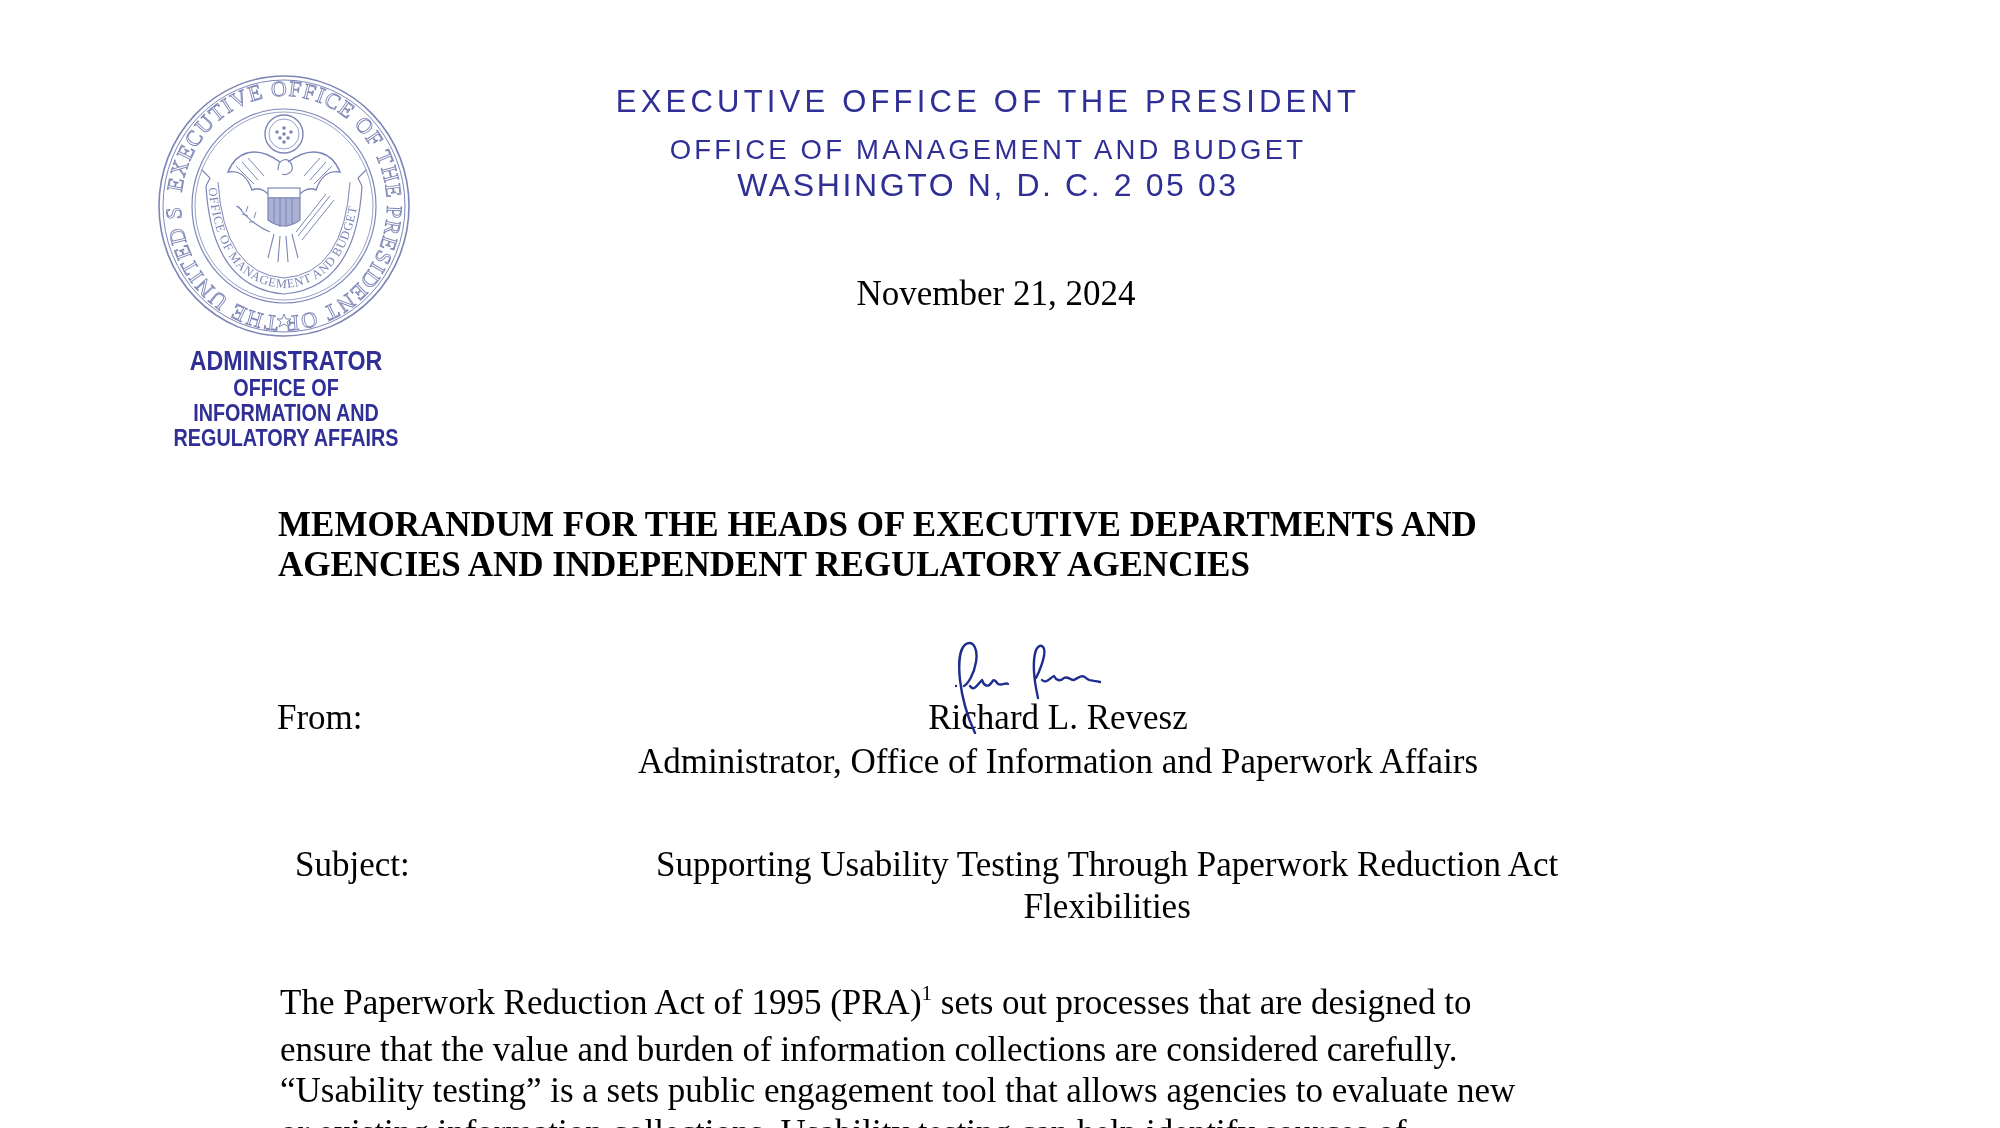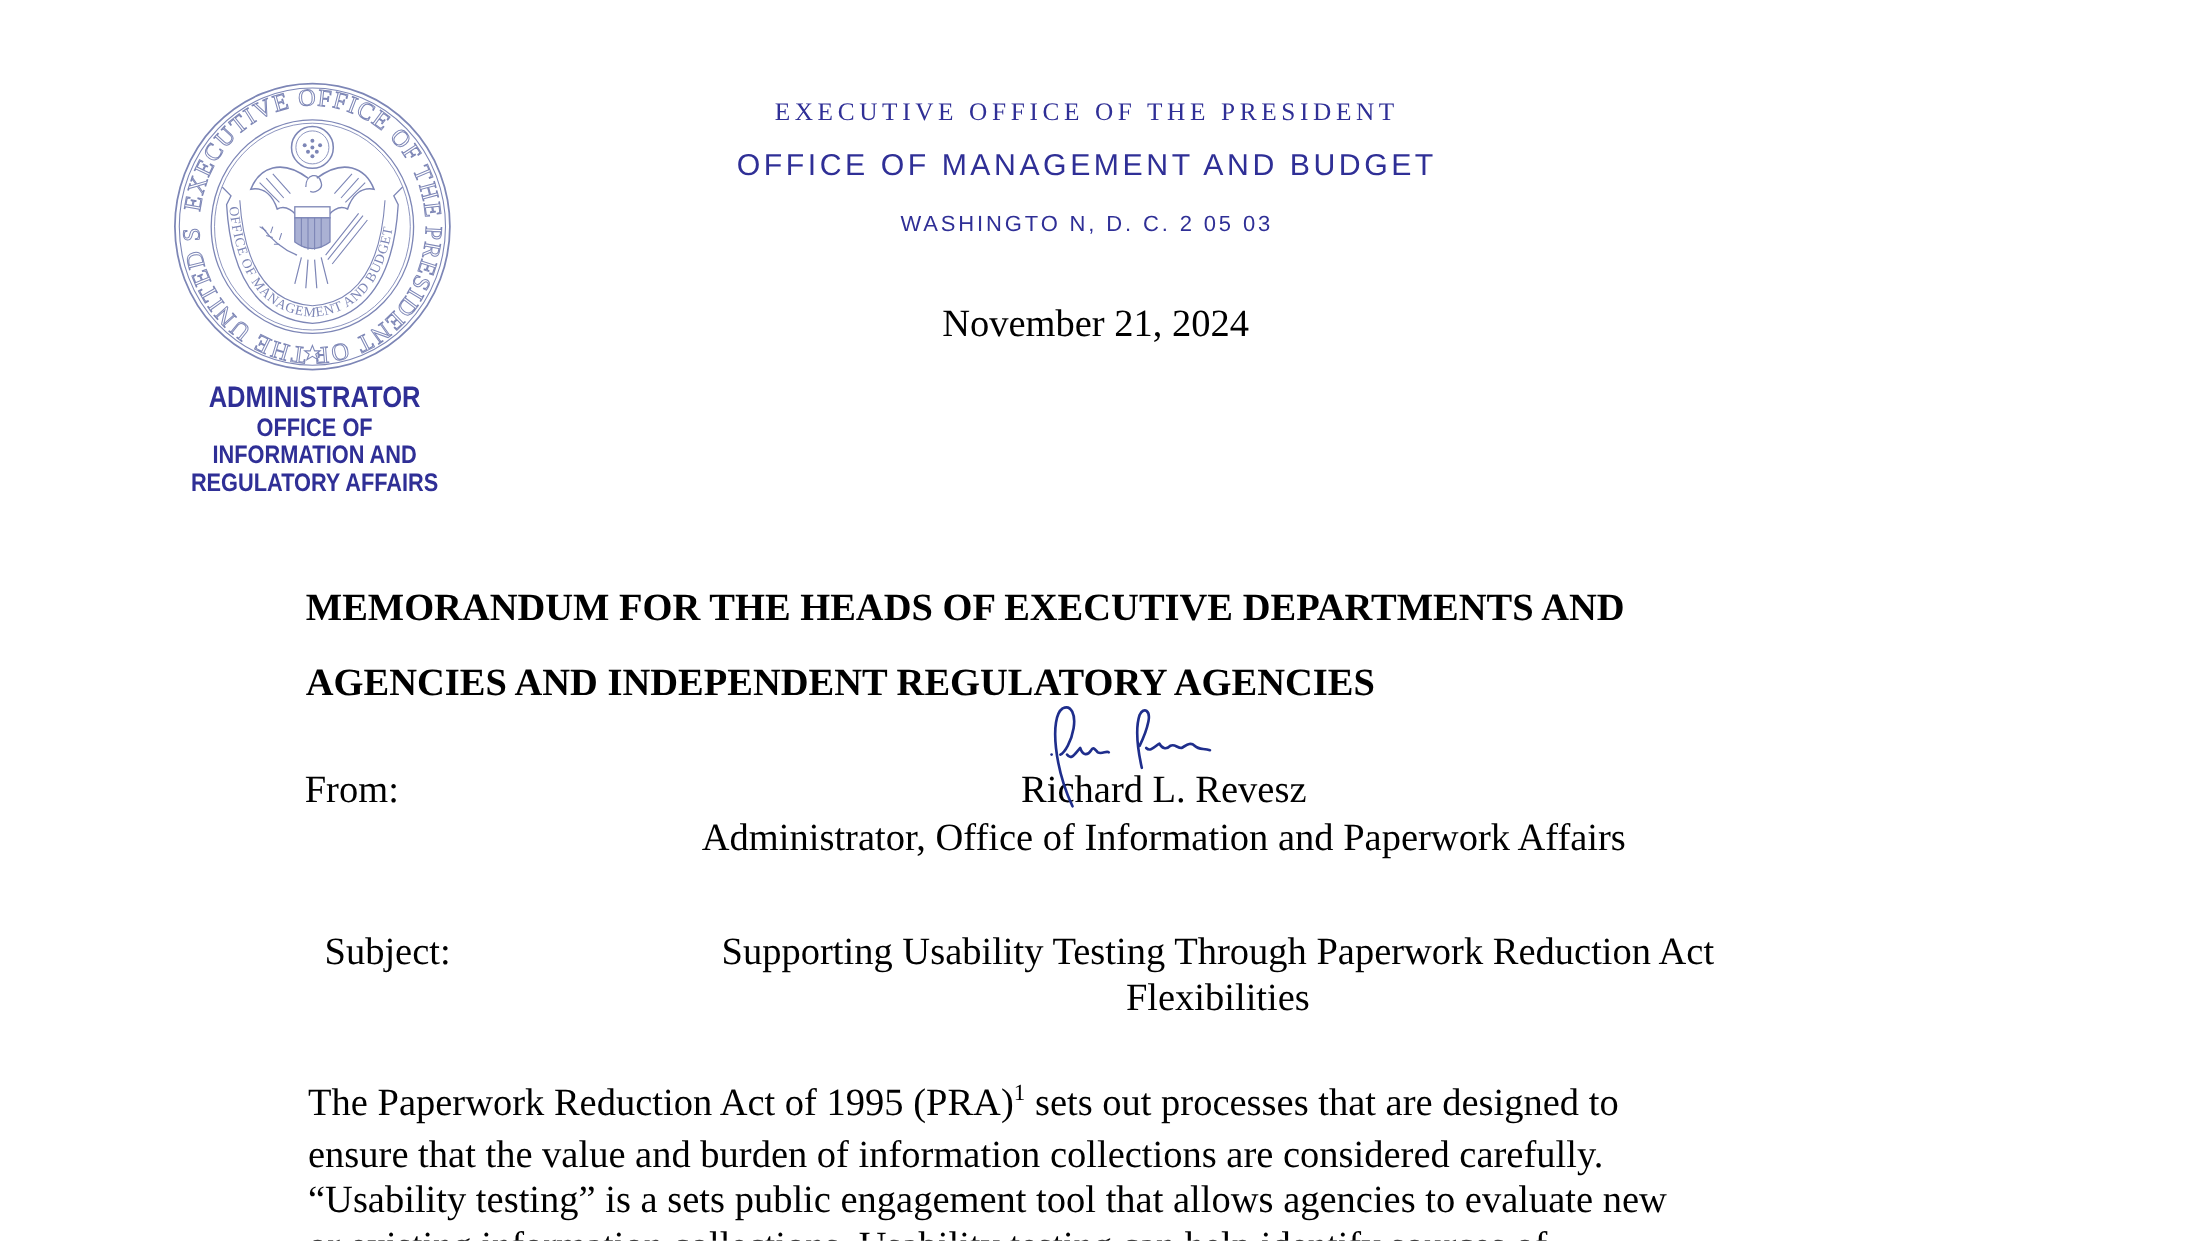--- a/index.html
+++ b/index.html
@@ -24,23 +24,23 @@
   .abs { position: absolute; white-space: nowrap; }
 
   
   .lh {
     font-family: "Liberation Sans", sans-serif;
     color: #2f2f96;
     text-align: center;
     left: 488px;
     width: 1000px;
   }
-  .lh-1 { top: 86px; font-size: 23px; line-height: 31px; letter-spacing: 4.2px; font-family: Liberation Serif, serif; }
+  .lh-1 { top: 86px; font-size: 31px; line-height: 31px; letter-spacing: 4.2px; }
   .lh-2 { top: 136px; font-size: 27.5px; line-height: 28px; letter-spacing: 3.2px; }
-  .lh-3 { top: 192px; font-size: 20px; line-height: 25px; letter-spacing: 2.6px; }
+  .lh-3 { top: 173px; font-size: 32px; line-height: 25px; letter-spacing: 2.6px; }
 
   
   .seal {
     position: absolute;
     left: 156px;
     top: 74px;
     width: 256px;
     height: 264px;
   }
 
@@ -74,21 +74,21 @@
     line-height: 41.5px;
   }
   .memo-heading {
     top: 505px;
     left: 278px;
     font-weight: bold;
     line-height: 40px;
     white-space: normal;
     width: 1420px;
   }
-  .memo-heading div { white-space: nowrap; margin-top: 28px; }
+  .memo-heading div { white-space: nowrap; }
 
   .field-label { left: 277px; }
   .field-value { left: 638px; text-align: center; }
   .from-row { top: 696px; line-height: 44px; }
   .subject-row { top: 844px; line-height: 42px; margin-left: 18px; }
 
   .para {
     top: 982px;
     left: 280px;
     line-height: 41.5px;

